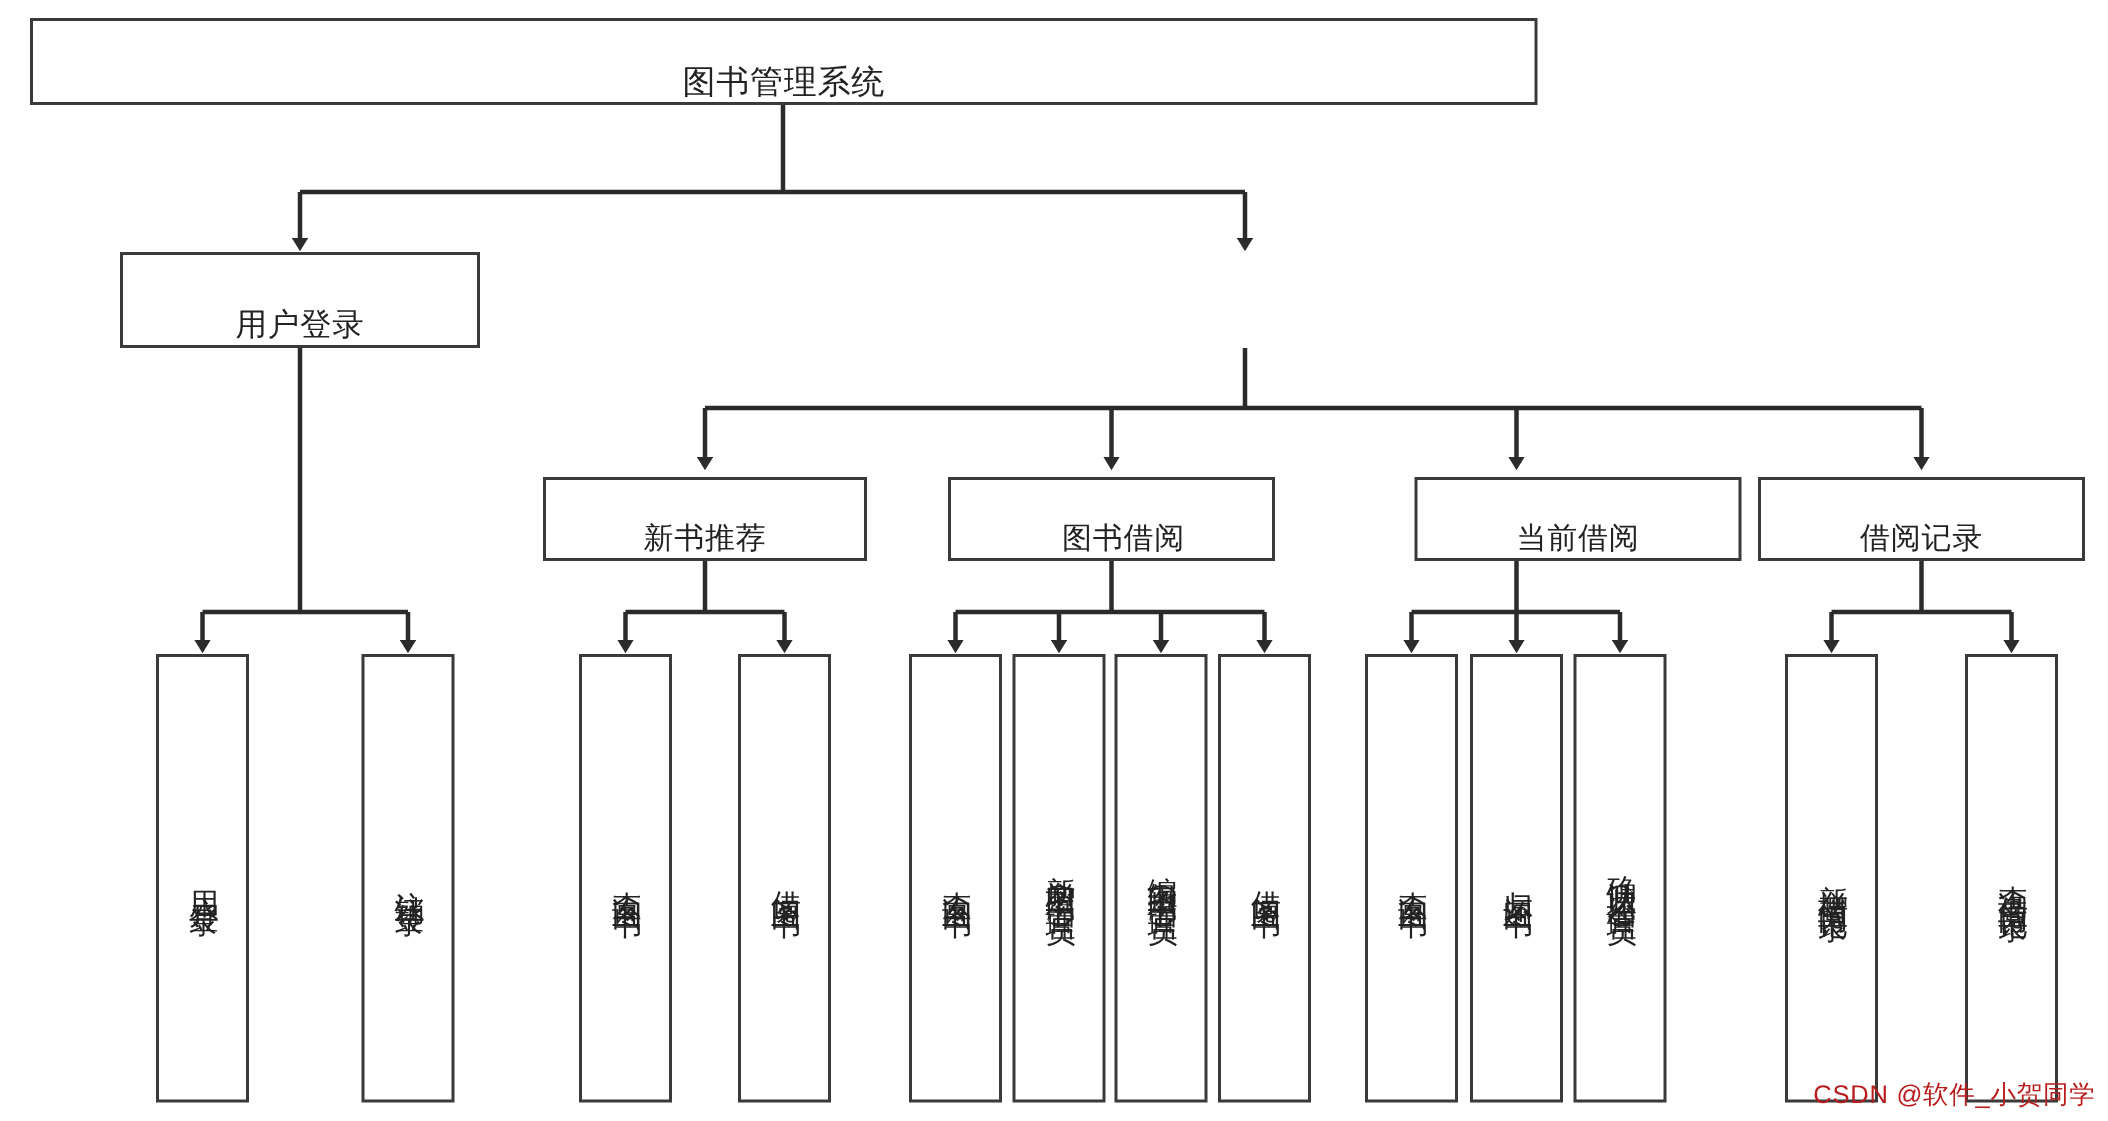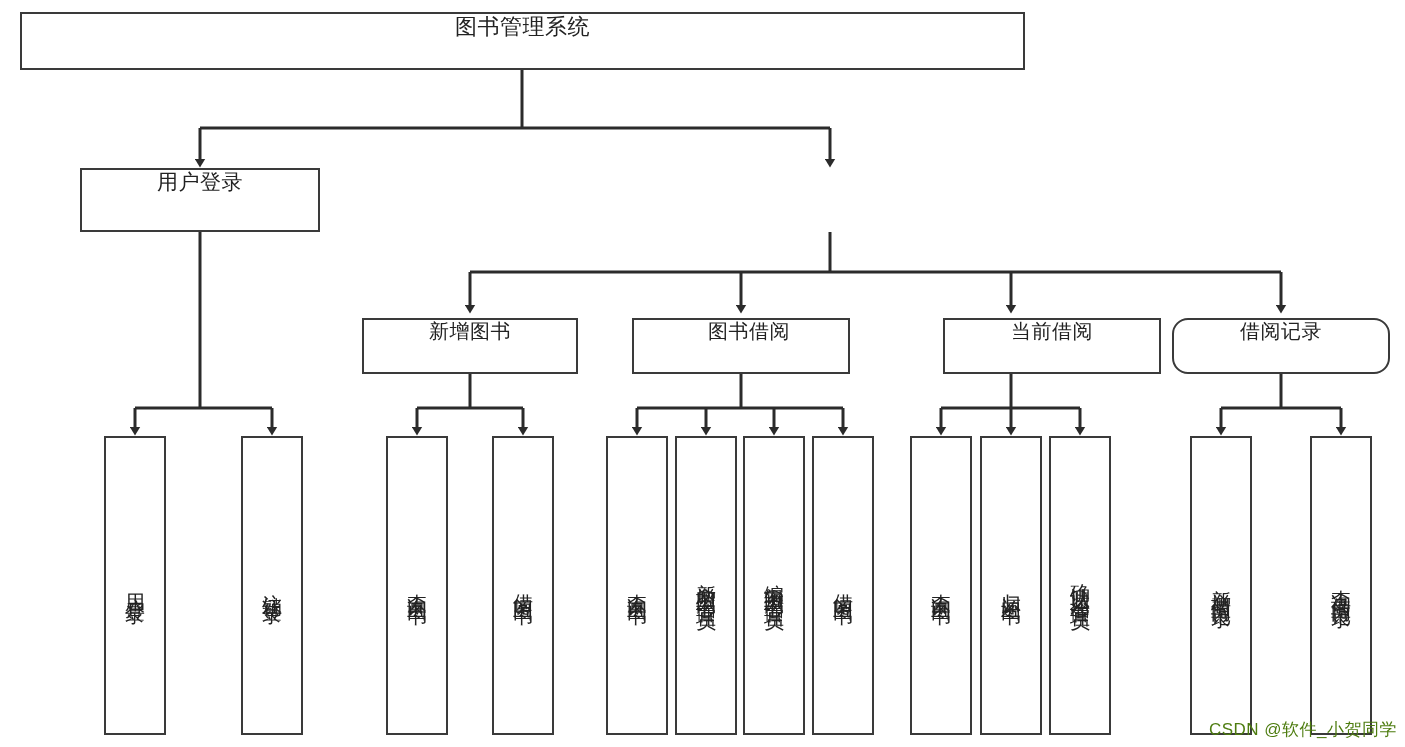--- a/index.html
+++ b/index.html
@@ -24,21 +24,21 @@
     width: 1405px;
     height: 747px;
     pointer-events: none;
   }
   .node {
     position: absolute;
     box-sizing: border-box;
     background: #ffffff;
     border: 2px solid #3a3a3a;
     display: flex;
-    align-items: flex-start;
+    align-items: flex-end;
     justify-content: center;
     color: #222222;
     z-index: 3;
   }
   .node .label {
     display: block;
     text-align: center;
     line-height: 1.18;
     letter-spacing: 0.5px;
   }
@@ -74,21 +74,21 @@
     text-orientation: upright;
     line-height: 1.05;
     letter-spacing: 4px;
     white-space: nowrap;
   }
   .watermark {
     position: absolute;
     right: 8px;
     bottom: 6px;
     font-size: 17px;
-    color: #4d7c0f;
+    color: #b91c1c;
     letter-spacing: 0.5px;
     z-index: 5;
     white-space: nowrap;
   }
 </style>
 </head>
 <body>
 
 <div id="canvas">
 
@@ -144,29 +144,29 @@
 
   <div class="node root">
     <span class="label">图书管理系统</span>
   </div>
 
   <div class="node lvl2" style="left:80px; top:168px; width:240px;">
     <span class="label">用户登录</span>
   </div>
 
   <div class="node lvl3" style="left:362px; top:318px; width:216px;">
-    <span class="label">新增图书</span>
+    <span class="label">新书推荐</span>
   </div>
   <div class="node lvl3" style="left:632px; top:318px; width:218px;padding-left:16px;">
     <span class="label">图书借阅</span>
   </div>
   <div class="node lvl3" style="left:902px; top:318px; width:218px;margin-left:41px;">
     <span class="label">当前借阅</span>
   </div>
-  <div class="node lvl3" style="left:1172px; top:318px; width:218px;border-radius:16px;">
+  <div class="node lvl3" style="left:1172px; top:318px; width:218px;">
     <span class="label">借阅记录</span>
   </div>
 
   <div class="node leaf" style="left:104px;">
     <span class="label">用户登录</span>
   </div>
   <div class="node leaf" style="left:241px;">
     <span class="label">注销登录</span>
   </div>
 

